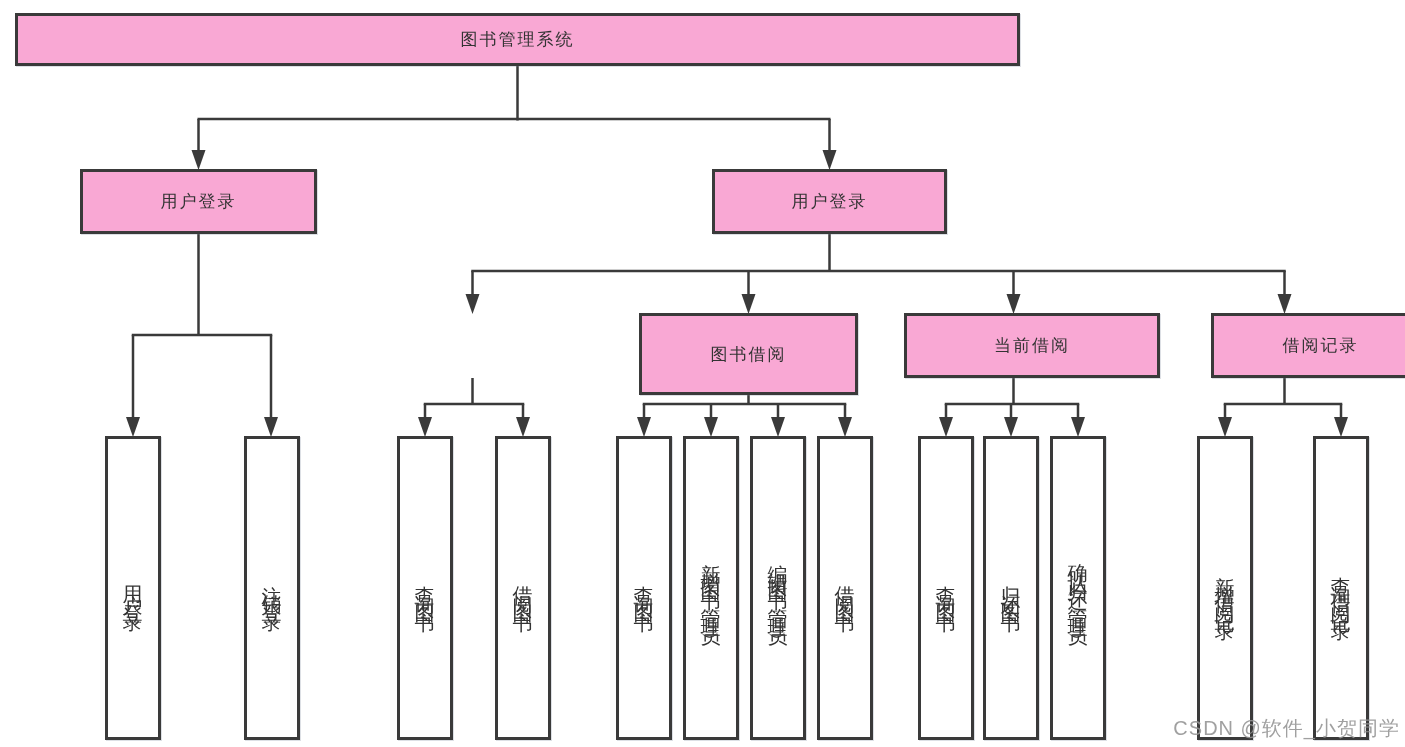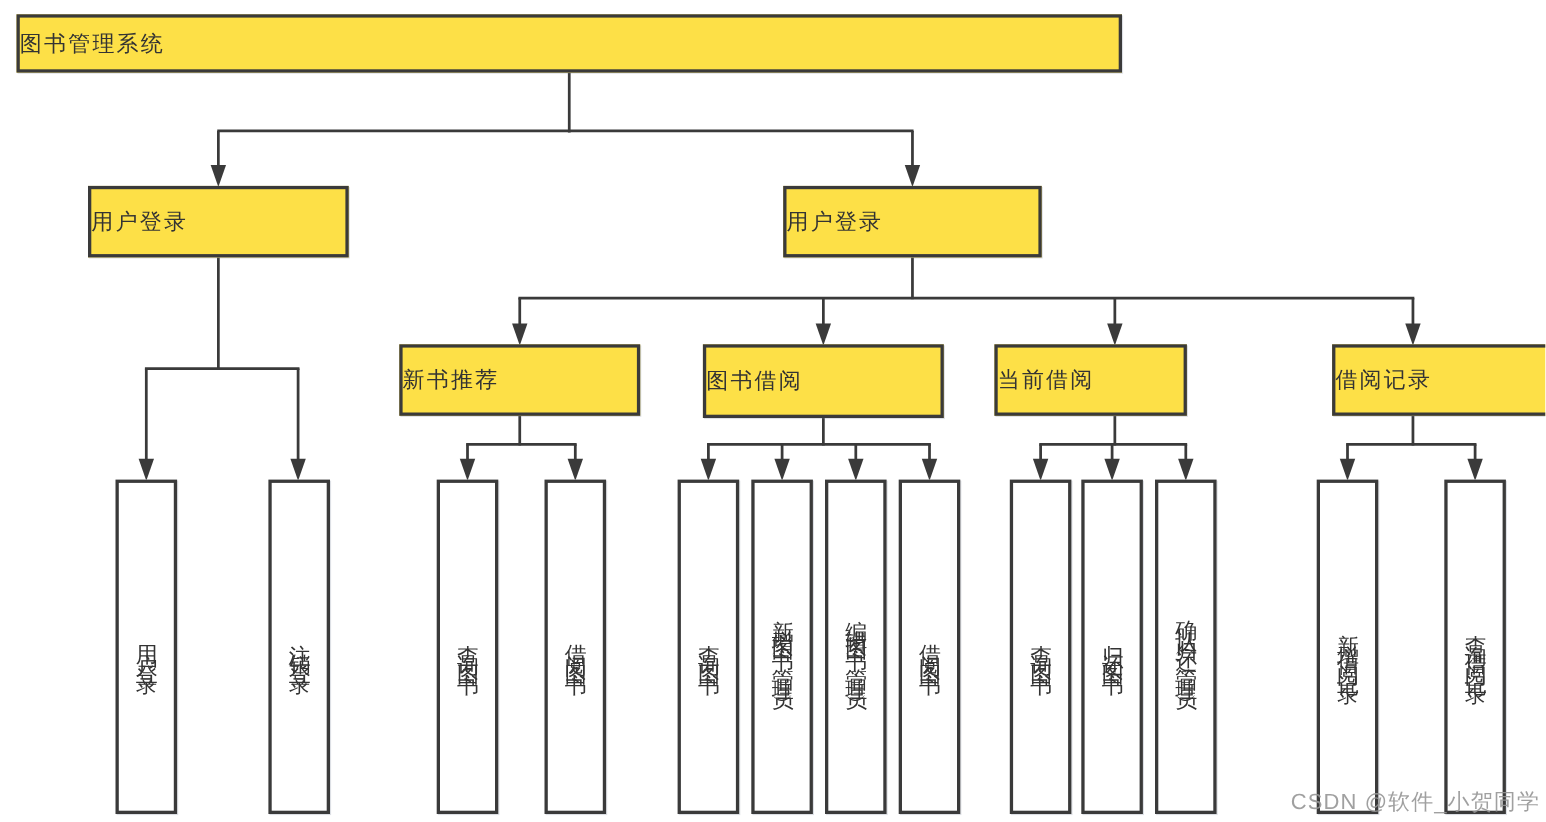--- a/index.html
+++ b/index.html
@@ -26,25 +26,26 @@
     stroke: #3a3a3a;
     stroke-width: 2.5;
   }
   .connectors polygon {
     fill: #3a3a3a;
   }
   .node {
     position: absolute;
     box-sizing: border-box;
     border: 3px solid #3a3a3a;
-    background: #fde047;
+    background: #f9a8d4;
     display: flex;
     align-items: center;
+    justify-content: center;
     color: #333333;
-    font-size: 20px;
+    font-size: 17px;
     letter-spacing: 2px;
     box-shadow: 1px 1px 0 rgba(120,130,150,0.25);
   }
   .leaf {
     position: absolute;
     box-sizing: border-box;
     border: 3px solid #3a3a3a;
     background: #ffffff;
     display: flex;
     align-items: center;
@@ -141,27 +142,24 @@
     <span>图书管理系统</span>
   </div>
 
   <div class="node" style="left:80px; top:169px; width:237px; height:65px;">
     <span>用户登录</span>
   </div>
   <div class="node" style="left:712px; top:169px; width:235px; height:65px;">
     <span>用户登录</span>
   </div>
 
-  <div class="node" style="left:363px; top:313px; width:219px; height:65px;">
-    <span>新书推荐</span>
-  </div>
-  <div class="node" style="left:639px; top:313px; width:219px; height:67px;">
+  <div class="node" style="left:639px; top:313px; width:219px; height:82px;">
     <span>图书借阅</span>
   </div>
-  <div class="node" style="left:904px; top:313px; width:175px; height:65px;">
+  <div class="node" style="left:904px; top:313px; width:256px; height:65px;">
     <span>当前借阅</span>
   </div>
   <div class="node" style="left:1175px; top:313px; width:219px; height:65px;margin-left:36px;">
     <span>借阅记录</span>
   </div>
 
   <div class="leaf" style="left:105px; top:436px; width:56px; height:304px;">
     <span class="vtext">用户登录</span>
   </div>
   <div class="leaf" style="left:244px; top:436px; width:56px; height:304px;">

